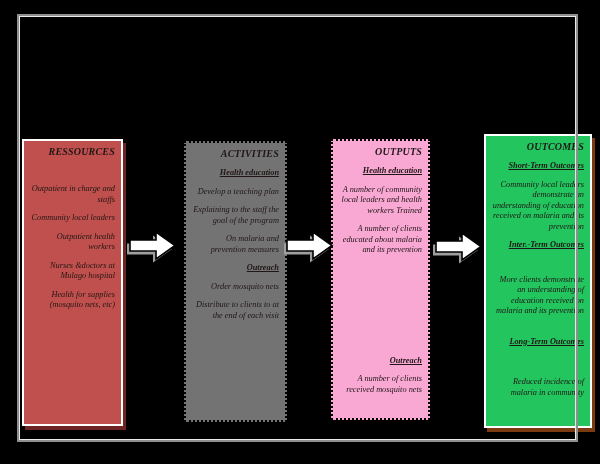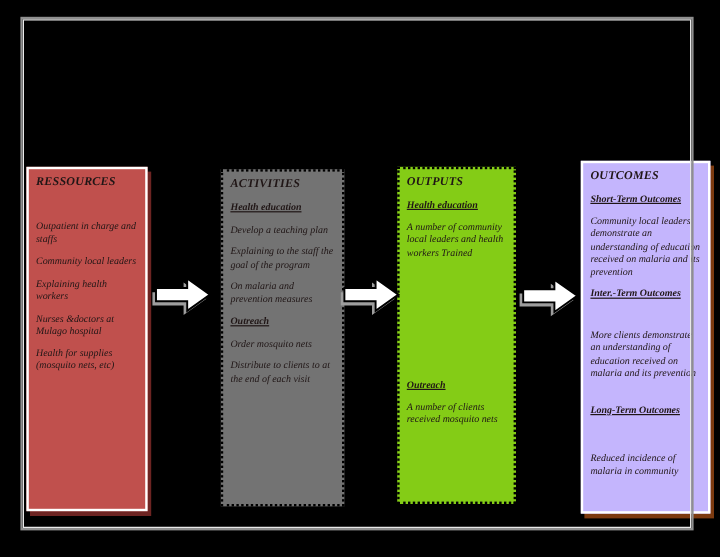--- a/index.html
+++ b/index.html
@@ -11,21 +11,21 @@
   
   .frame{
     position:absolute;left:17px;top:14px;width:557px;height:424px;
     border:2px solid #8f8f8f;
     box-shadow:inset 0 0 0 1px #e9e9e9;
     z-index:5;pointer-events:none;
   }
   
   .col{
     position:absolute;z-index:1;box-sizing:border-box;
-    padding:5px 6px;font-style:italic;color:#201616;
+    padding:5px 6px;font-style:italic;color:#201616;text-align:right;
   }
   .col.solid-white{border:2px solid #ffffff;}
   .col.dotted-black{border:2px dotted #000000;}
   .col-title{
     font-weight:bold;font-size:10px;line-height:12px;margin:0;
     letter-spacing:.2px;
   }
   .block{font-size:8.3px;line-height:10.5px;margin:8px 0 0 0;}
   .block.subheading{font-weight:bold;text-decoration:underline;}
   
@@ -33,42 +33,43 @@
 </style>
 </head>
 <body>
 
 <div class="frame"></div>
 <div id="columns">
     <div class="col solid-white" style="left: 22px; top: 139px; width: 101px; height: 287px; background: rgb(192, 80, 77); box-shadow: rgb(109, 36, 34) 3px 4px 0px;">
       <div class="col-title">RESSOURCES</div>
       <div class="block item" style="margin-top: 26px;">Outpatient in charge and staffs</div>
       <div class="block item">Community local leaders</div>
-      <div class="block item">Explaining health workers</div>
+      <div class="block item">Outpatient health workers</div>
       <div class="block item">Nurses &amp;doctors at Mulago hospital</div>
       <div class="block item">Health for supplies (mosquito nets, etc)</div>
     </div>
     <div class="col dotted-black" style="left: 184px; top: 141px; width: 103px; height: 281px; background: #737373;">
       <div class="col-title">ACTIVITIES</div>
       <div class="block subheading">Health education</div>
       <div class="block item">Develop a teaching plan</div>
       <div class="block item">Explaining to the staff the goal of the program</div>
       <div class="block item">On malaria and prevention measures</div>
       <div class="block subheading">Outreach</div>
       <div class="block item">Order mosquito nets</div>
       <div class="block item">Distribute to clients to at the end of each visit</div>
     </div>
-    <div class="col dotted-black" style="left: 331px; top: 139px; width: 99px; height: 281px; background: #84cc16;">
+    <div class="col dotted-black" style="left: 331px; top: 139px; width: 99px; height: 281px; background: #f9a8d4;">
       <div class="col-title">OUTPUTS</div>
       <div class="block subheading">Health education</div>
       <div class="block item">A number of community local leaders and health workers Trained</div>
+      <div class="block item">A number of clients educated about malaria and its prevention</div>
       <div class="block subheading" style="margin-top: 100px;">Outreach</div>
       <div class="block item">A number of clients received mosquito nets</div>
     </div>
-    <div class="col solid-white" style="left: 484px; top: 134px; width: 108px; height: 294px; background: #c4b5fd; box-shadow: rgb(124, 58, 16) 3px 4px 0px;">
+    <div class="col solid-white" style="left: 484px; top: 134px; width: 108px; height: 294px; background: #22c55e; box-shadow: rgb(124, 58, 16) 3px 4px 0px;">
       <div class="col-title">OUTCOMES</div>
       <div class="block subheading">Short-Term Outcomes</div>
       <div class="block item">Community local leaders demonstrate an understanding of education received on malaria and its prevention</div>
       <div class="block subheading">Inter.-Term Outcomes</div>
       <div class="block item" style="margin-top: 24px;">More clients demonstrate an understanding of education received on malaria and its prevention</div>
       <div class="block subheading" style="margin-top: 20px;">Long-Term Outcomes</div>
       <div class="block item" style="margin-top: 30px; font-family: Liberation Serif, serif;">Reduced incidence of malaria in community</div>
     </div>
   </div>
 <div id="arrows">

